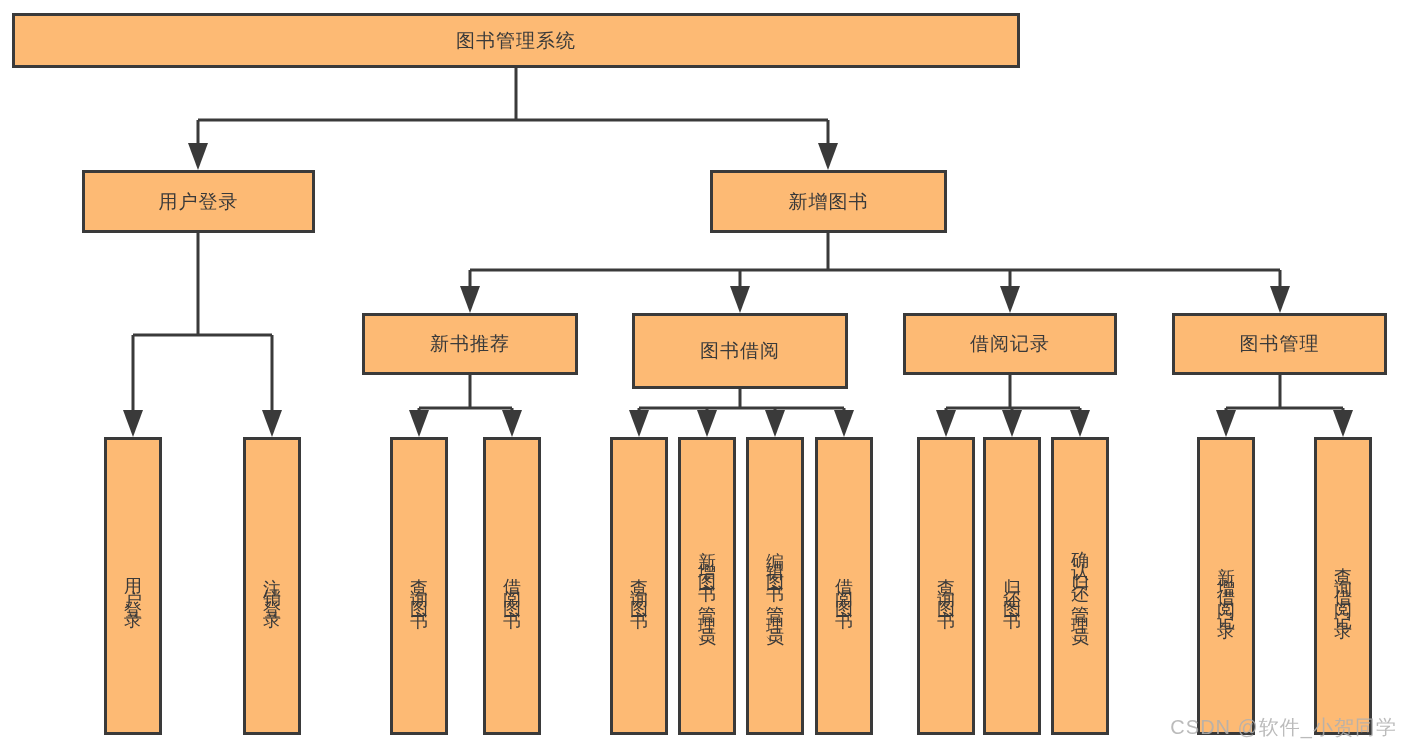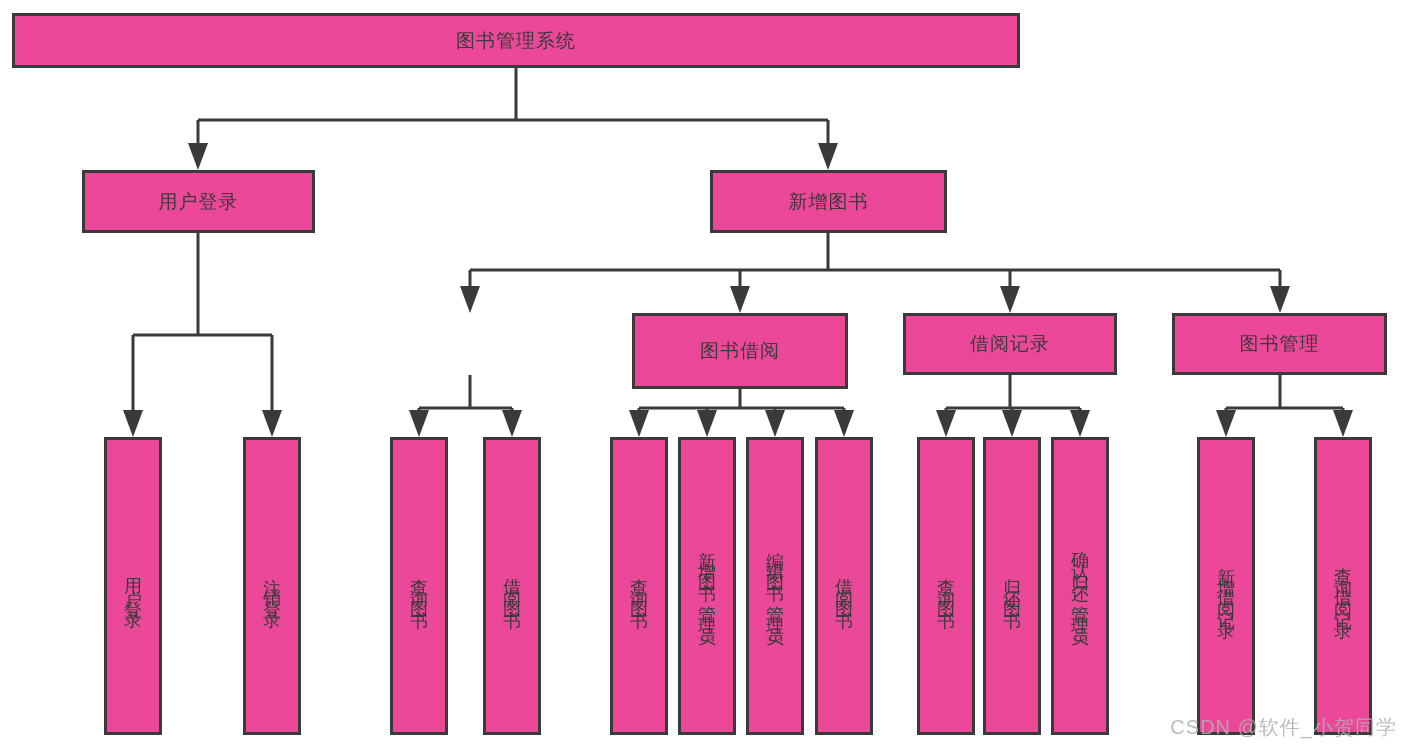--- a/index.html
+++ b/index.html
@@ -8,21 +8,21 @@
     width:1405px;height:747px;
     background:#ffffff;
     font-family:"Liberation Sans","DejaVu Sans",sans-serif;
     overflow:hidden;
   }
   #connectors{position:absolute;left:0;top:0;z-index:1;}
   .box{
     position:absolute;
     box-sizing:border-box;
     border:3px solid #3a3a3a;
-    background:#ec4899;
+    background:#fdba74;
     display:flex;align-items:center;justify-content:center;
     z-index:2;
     color:#3a3a3a;
   }
   .box-h span{
     font-size:19px;
     letter-spacing:1px;
     white-space:nowrap;
     color:#3a3a3a;
   }
@@ -91,20 +91,23 @@
     <span>图书管理系统</span>
   </div>
 
   <div class="box box-h" style="left:82px;top:170px;width:233px;height:63px">
     <span>用户登录</span>
   </div>
   <div class="box box-h" style="left:710px;top:170px;width:237px;height:63px">
     <span>新增图书</span>
   </div>
 
+  <div class="box box-h" style="left:362px;top:313px;width:216px;height:62px">
+    <span>新书推荐</span>
+  </div>
   <div class="box box-h" style="left:632px;top:313px;width:216px;height:76px">
     <span>图书借阅</span>
   </div>
   <div class="box box-h" style="left:903px;top:313px;width:214px;height:62px">
     <span>借阅记录</span>
   </div>
   <div class="box box-h" style="left:1172px;top:313px;width:215px;height:62px">
     <span>图书管理</span>
   </div>
 

